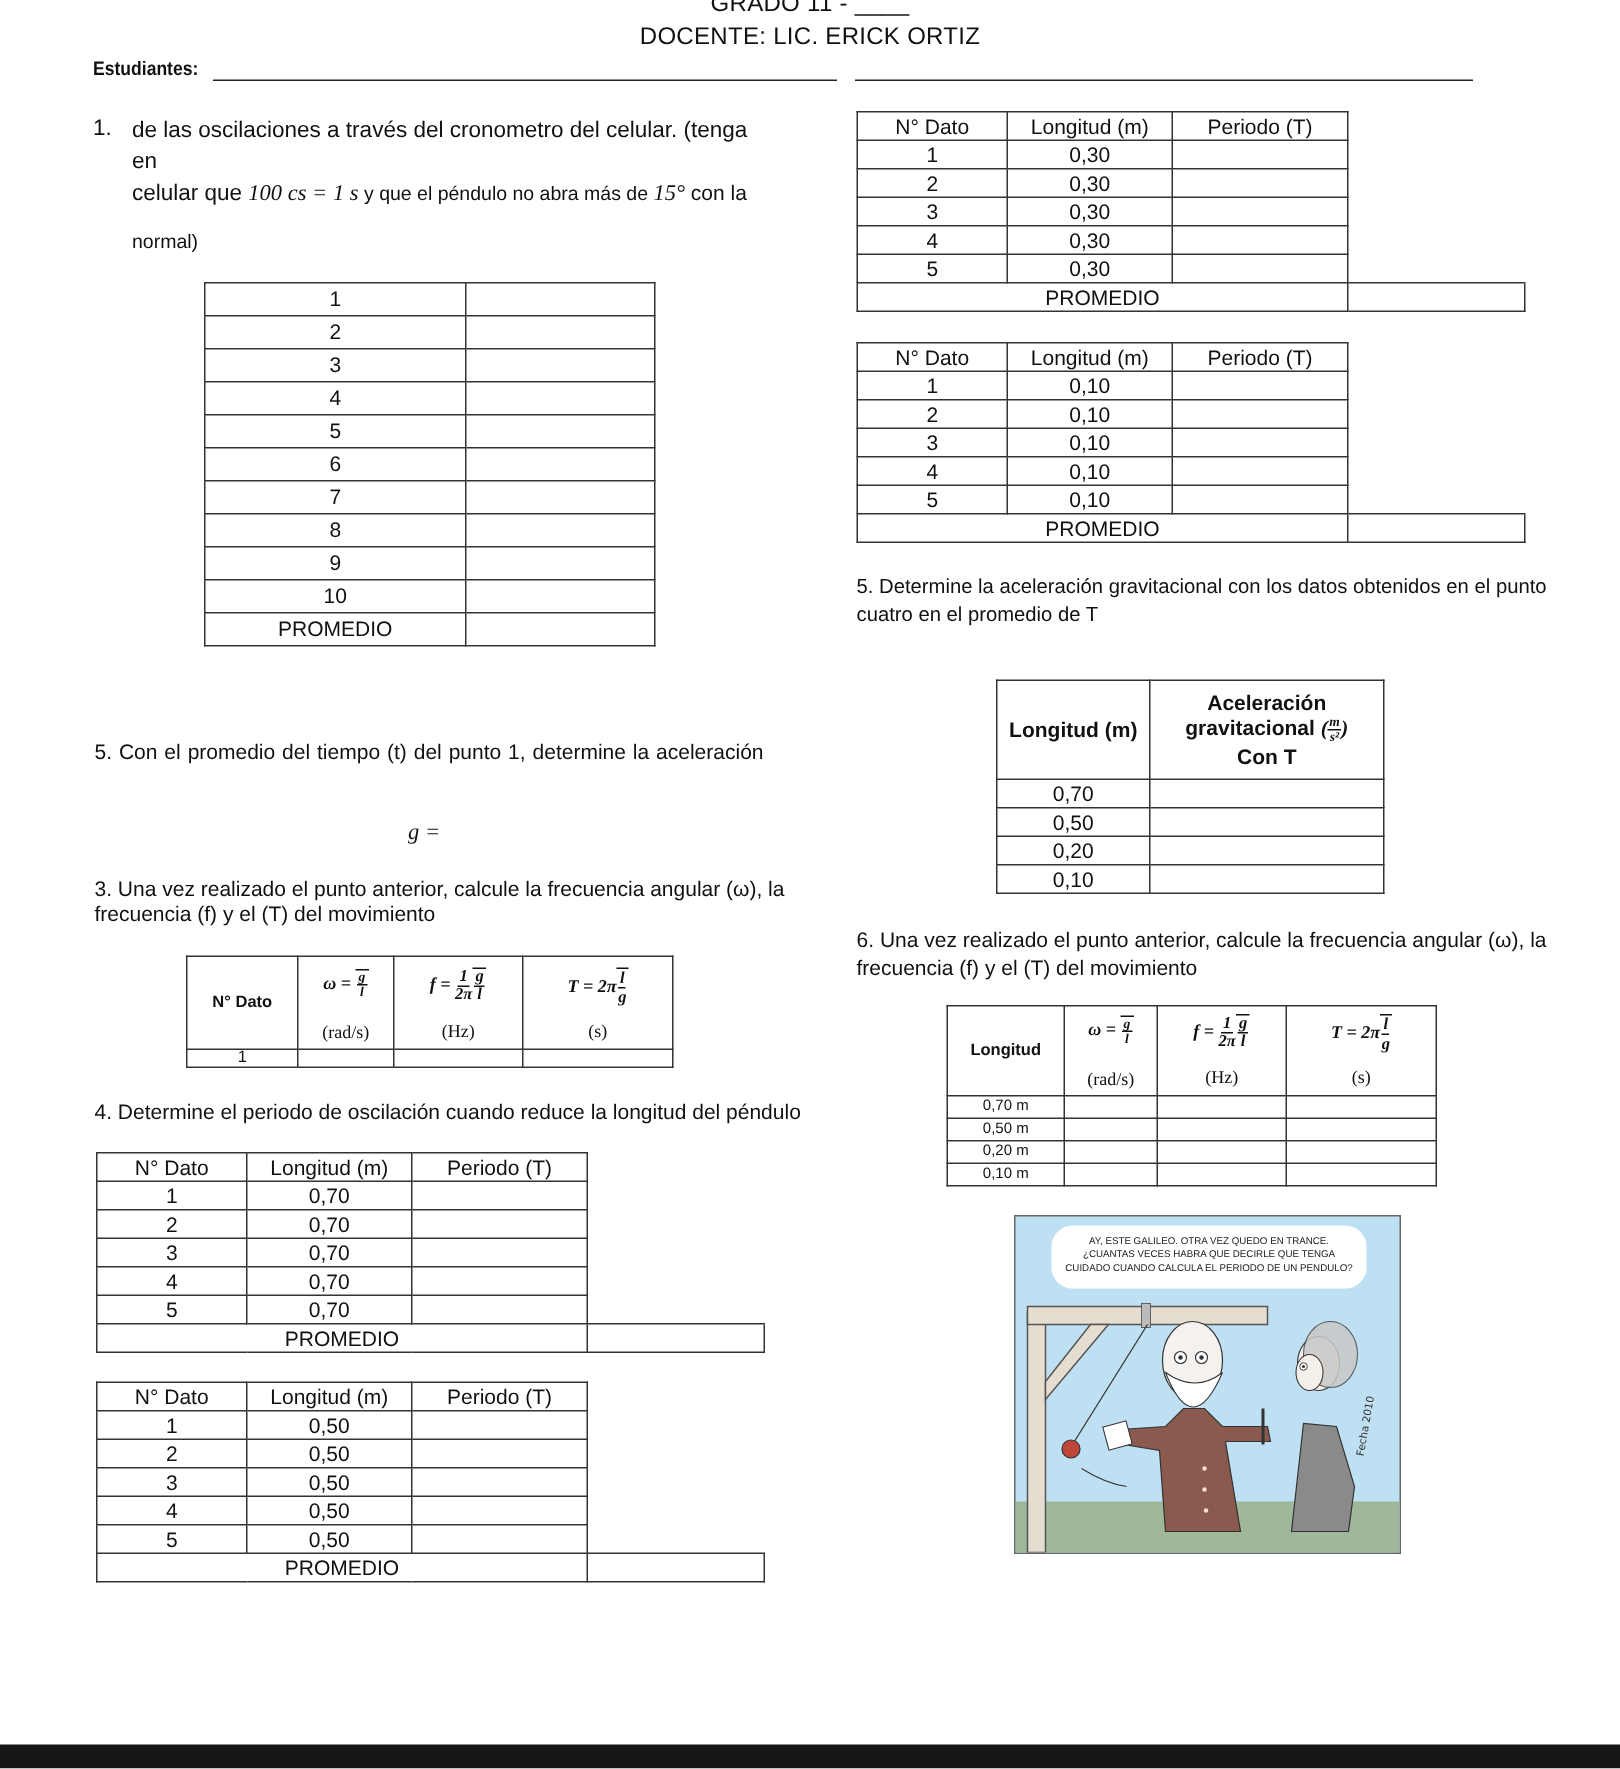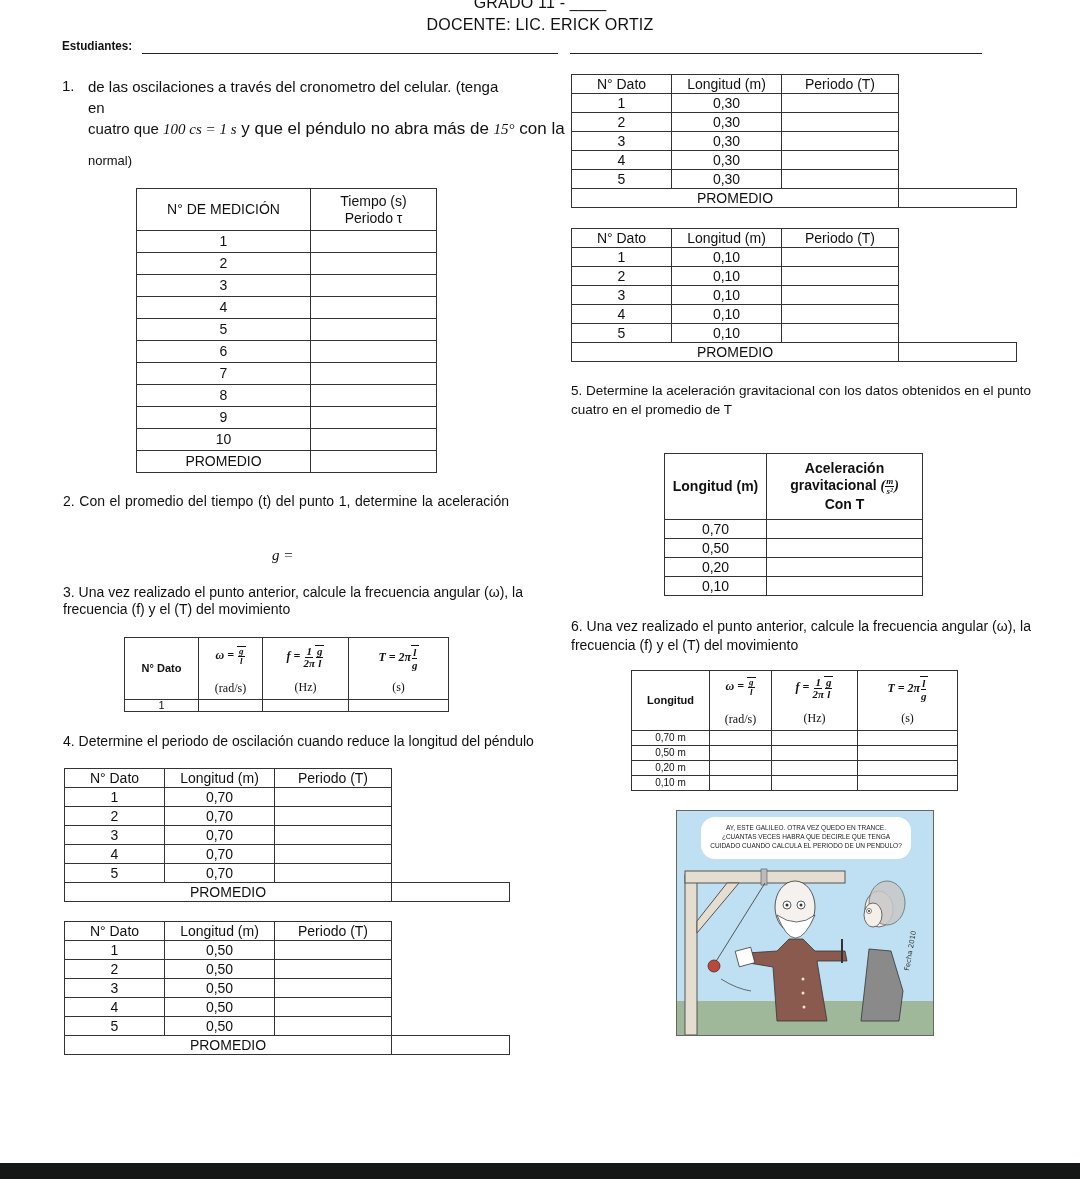--- a/index.html
+++ b/index.html
@@ -29,37 +29,30 @@
 
 <div class="abs header-line" style="top:-6px;">GRADO 11 - ____</div>
 <div class="abs header-line" style="top:16px;">DOCENTE: LIC. ERICK ORTIZ</div>
 <div class="abs students">Estudiantes:</div>
 <div class="abs uline" style="left:142px; top:40px; width:416px;"></div>
 <div class="abs uline" style="left:570px; top:40px; width:412px;"></div>
 
 <div class="abs" style="left:62px; top:77px; font-size:15px;">1.</div>
 <div class="abs" style="left:88px; top:76px; width:430px;">
   <p class="txt" style="font-size:15px; line-height:21px;">de las oscilaciones a través del cronometro del celular. (tenga en</p>
-  <p class="txt" style="font-size:15px; line-height:21px; white-space:nowrap;"><span>cuatro que </span><span class="serif">100 cs = 1 s</span><span style="font-size:17px;"> y que el péndulo no abra más de </span><span class="serif">15°</span><span style="font-size:17px;"> con la</span></p>
+  <p class="txt" style="font-size:15px; line-height:21px; white-space:nowrap;"><span>celular que </span><span class="serif">100 cs = 1 s</span><span style="font-size:13px;"> y que el péndulo no abra más de </span><span class="serif">15°</span><span style="font-size:14px;"> con la</span></p>
   <p class="txt" style="font-size:13px; line-height:18px;margin-top:12px;">normal)</p>
 </div>
 
 <table class="abs" style="left:136px; top:188px; width:300px;">
   <colgroup>
       <col style="width:174px">
       <col style="width:126px">
     </colgroup>
   <tbody>
-      <tr style="height:42px;">
-    <th>N° DE MEDICIÓN</th>
-    <th>
-          <div>Tiempo (s)</div>
-          <div>Periodo τ</div>
-        </th>
-  </tr>
   <tr style="height:22px;">
         <td>1</td>
         <td></td>
       </tr>
   <tr style="height:22px;">
         <td>2</td>
         <td></td>
       </tr>
   <tr style="height:22px;">
         <td>3</td>
@@ -94,21 +87,21 @@
         <td></td>
       </tr>
   <tr style="height:22px;">
         <td>PROMEDIO</td>
         <td></td>
       </tr>
 </tbody>
   </table>
 
 <div class="abs" style="left:63px; top:491px; width:446px;">
-  <p class="txt" style="text-align:justify; text-align-last:justify;">2. Con el promedio del tiempo (t) del punto 1, determine la aceleración</p>
+  <p class="txt" style="text-align:justify; text-align-last:justify;">5. Con el promedio del tiempo (t) del punto 1, determine la aceleración</p>
 </div>
 <div class="abs serif" style="left:272px; top:547px; font-size:15px;">g =</div>
 <div class="abs" style="left:304px; top:548px; width:150px; height:18px;"></div>
 
 <div class="abs" style="left:63px; top:584px; width:446px;">
   <p class="txt" style="line-height:17px; white-space:nowrap;">3. Una vez realizado el punto anterior, calcule la frecuencia angular (ω), la</p>
   <p class="txt" style="line-height:17px;">frecuencia (f)  y el (T) del movimiento</p>
 </div>
 <table class="abs" style="left:124px; top:637px; width:324px;">
   <colgroup>

